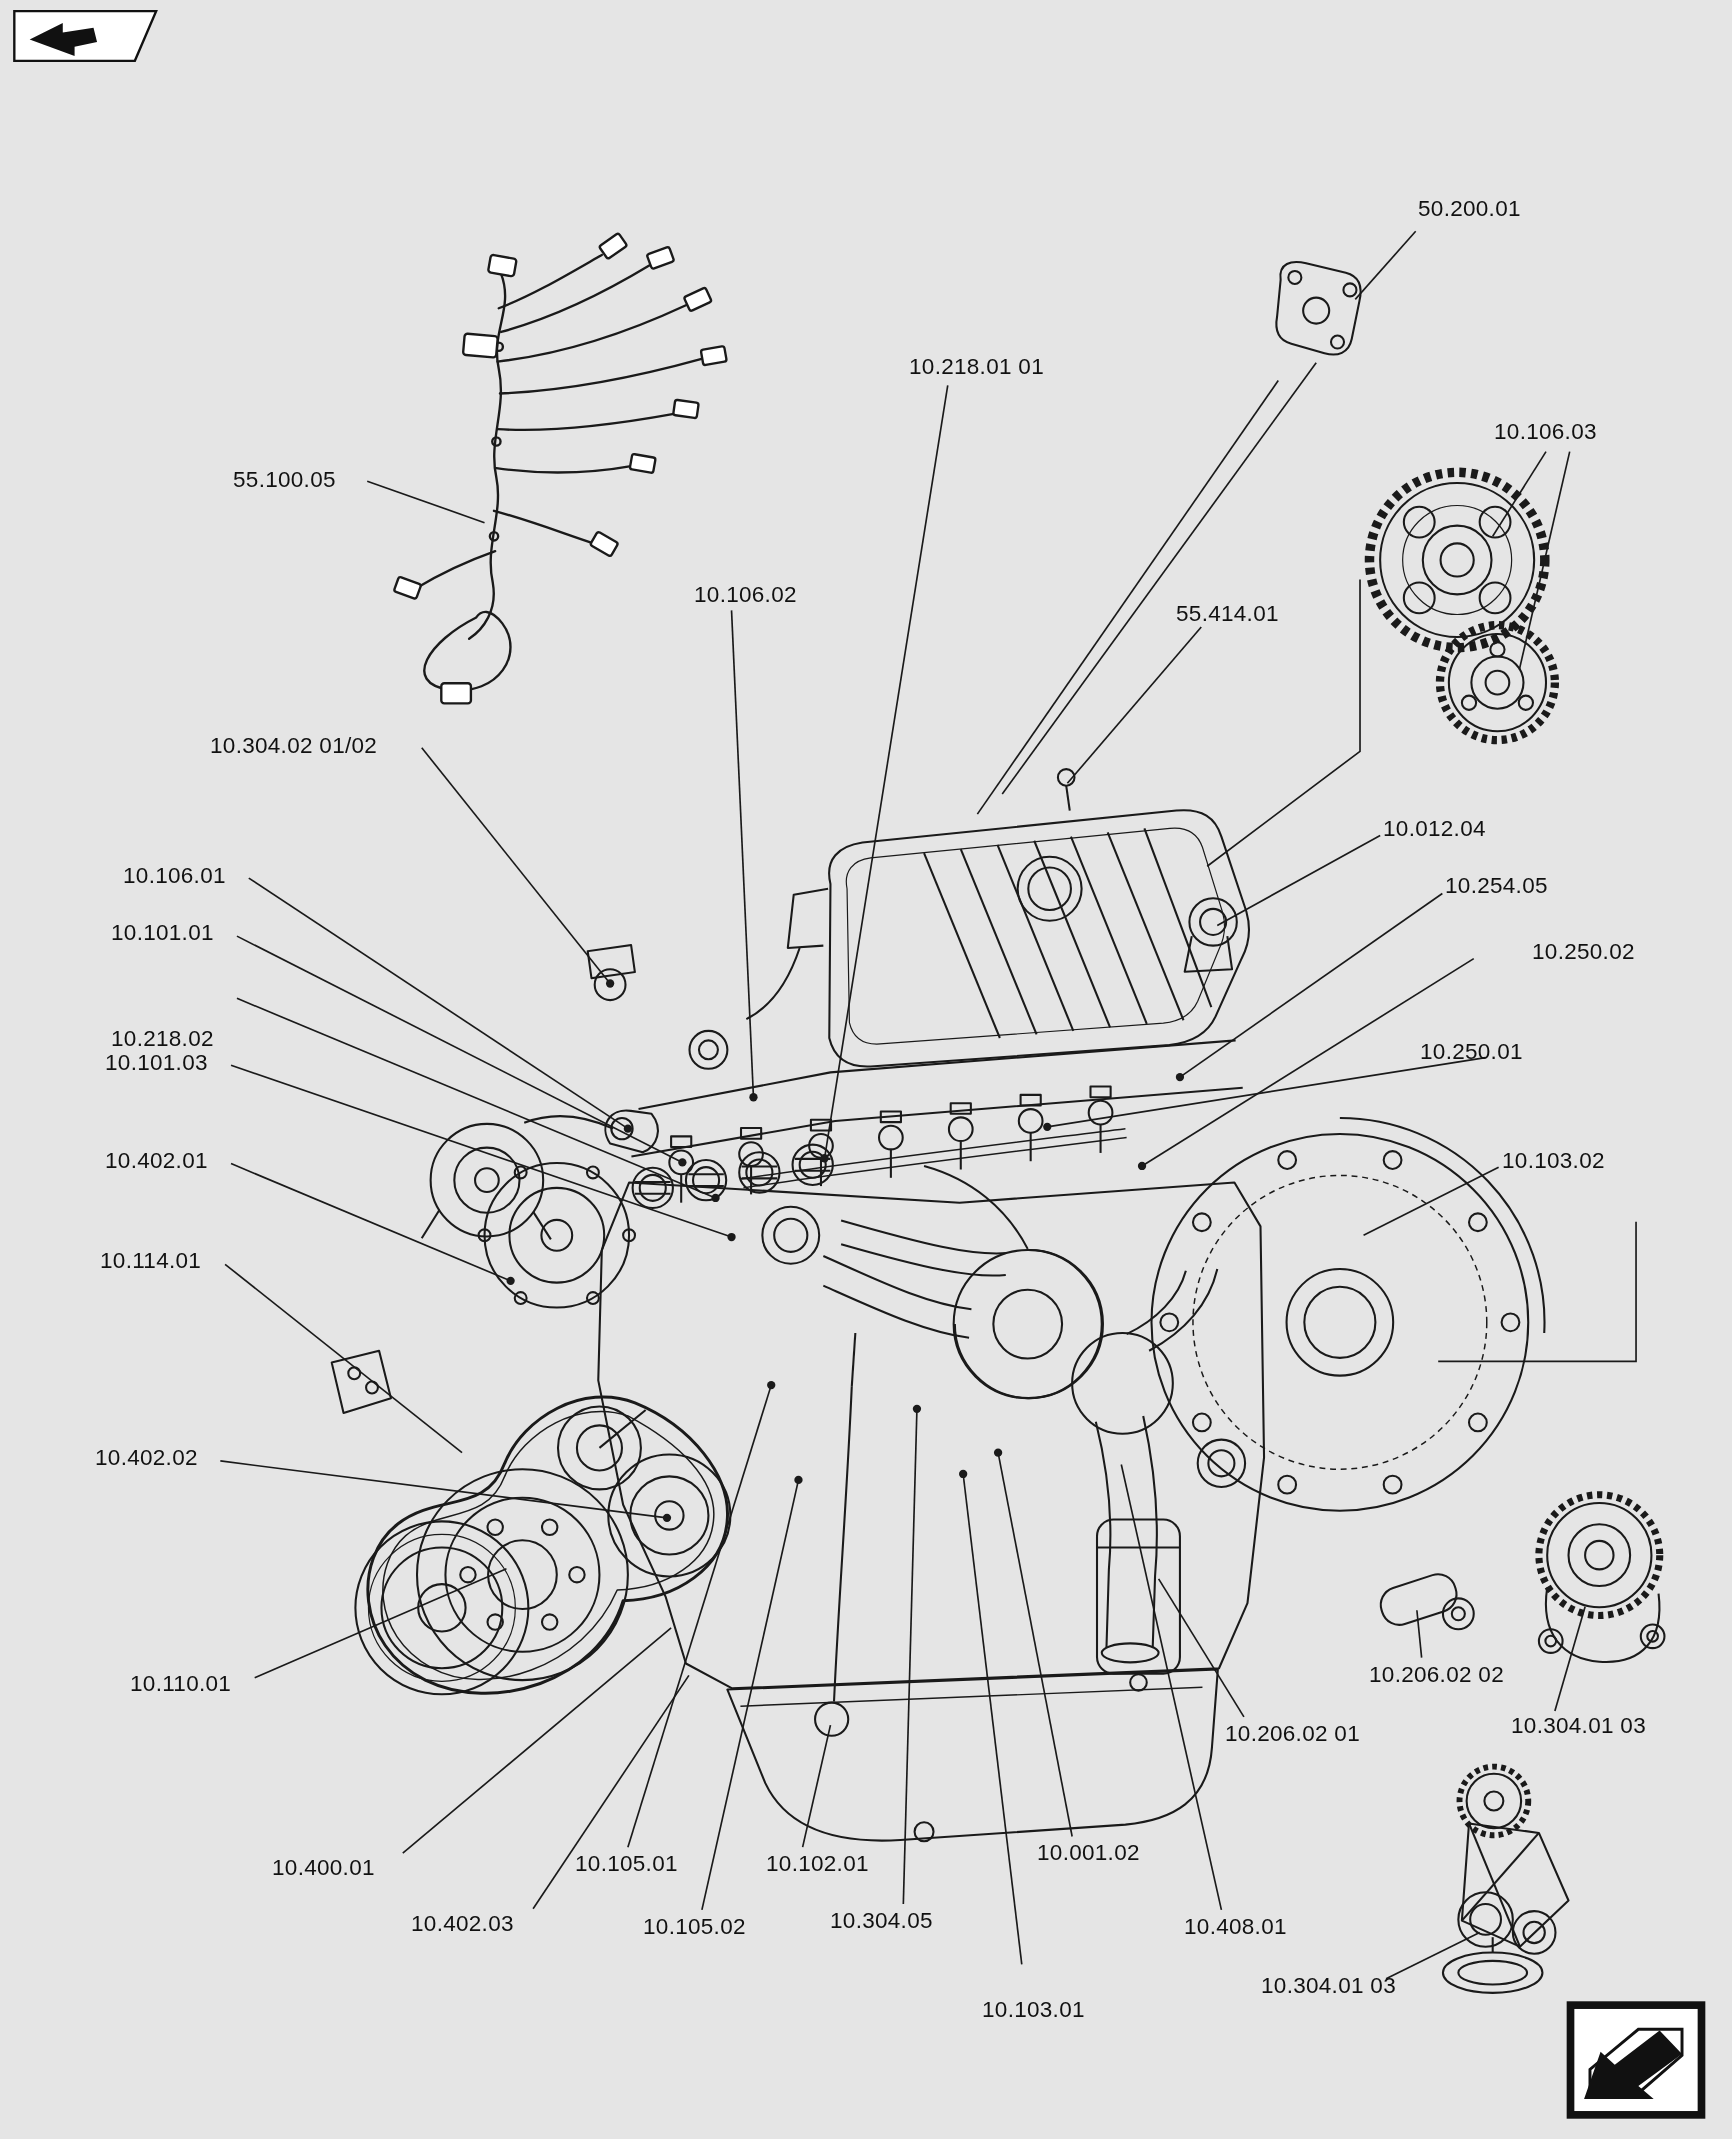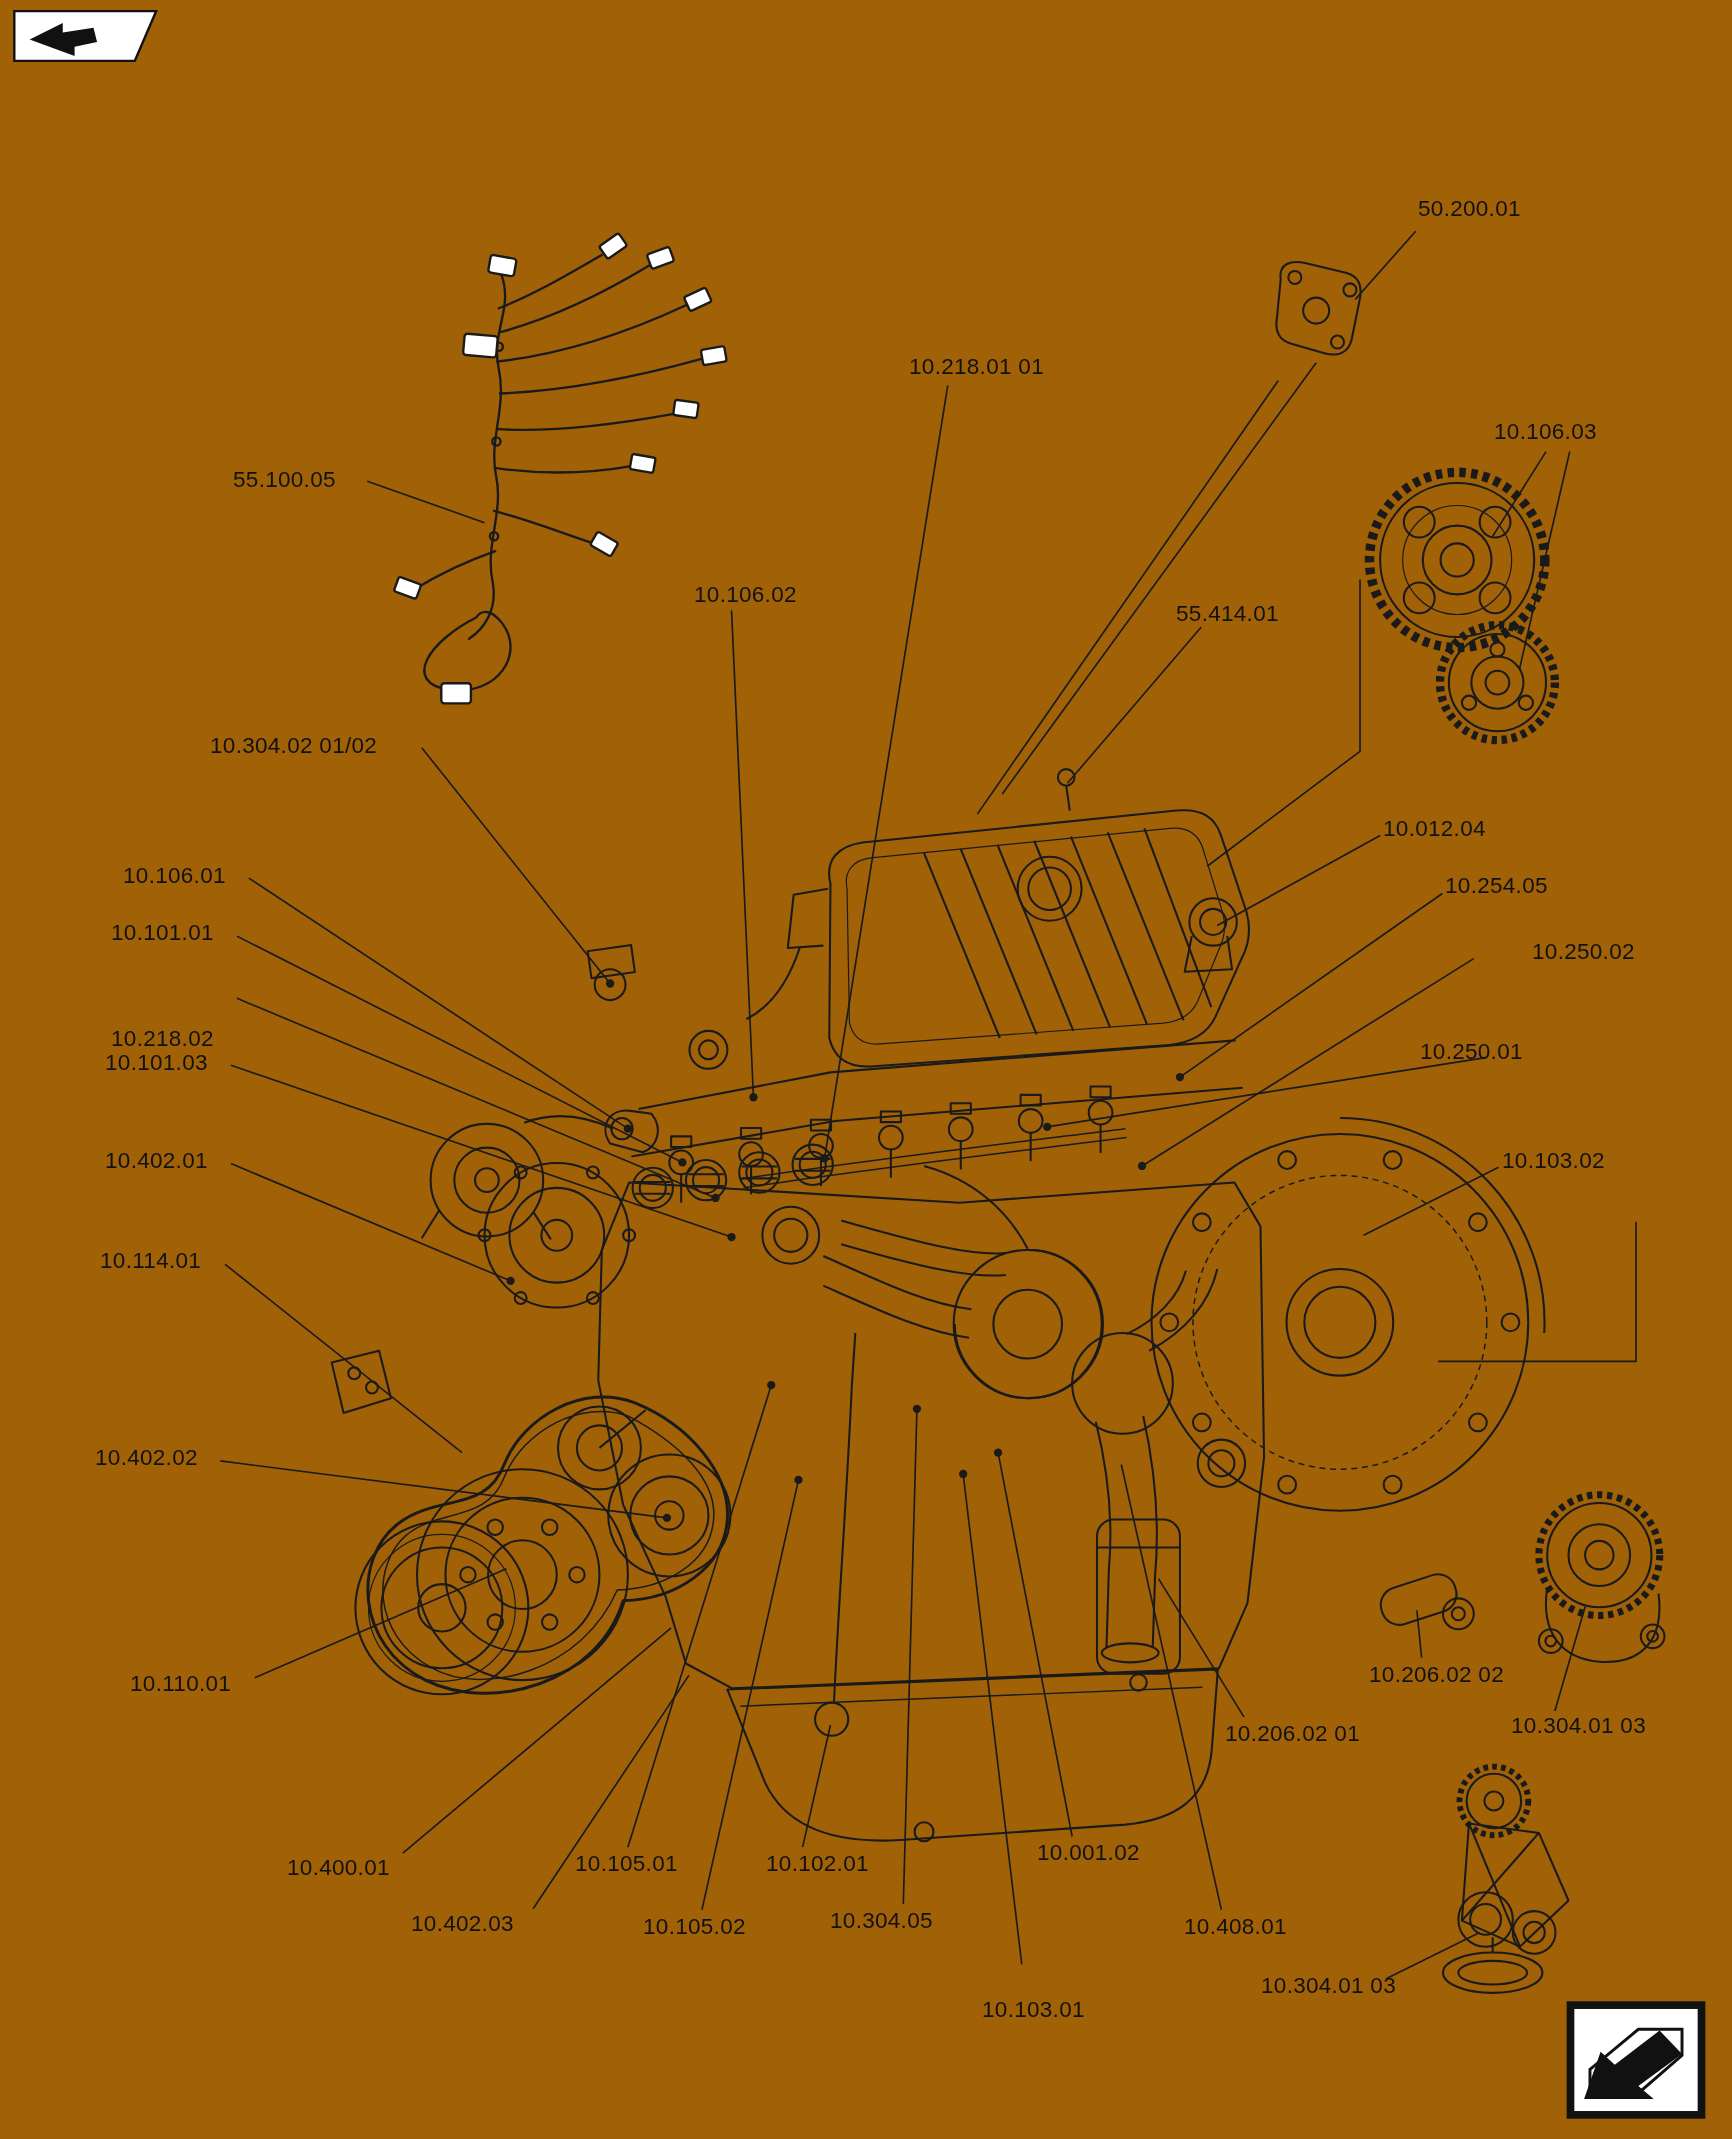--- a/index.html
+++ b/index.html
@@ -4,21 +4,21 @@
 <style>
   * { margin:0; padding:0; box-sizing:border-box; }
   html,body { background:#ffffff; }
   body {
     width:1732px; height:2140px;
     font-family:"Liberation Sans", sans-serif;
     color:#111;
   }
   .canvas {
     position:relative; width:1732px; height:2140px;
-    background:#a16207; overflow:hidden;
+    background:#e5e5e5; overflow:hidden;
   }
   svg.drawing { position:absolute; left:0; top:0; }
   .label {
     position:absolute;
     font-size:22.5px;
     line-height:26px;
     letter-spacing:0.3px;
     white-space:nowrap;
     color:#111;
   }
@@ -378,21 +378,21 @@
   <div class="label" style="left:1420px; top:1039px">10.250.01</div>
   <div class="label" style="left:105px;  top:1050px">10.101.03</div>
   <div class="label" style="left:105px;  top:1148px">10.402.01</div>
   <div class="label" style="left:1502px; top:1148px">10.103.02</div>
   <div class="label" style="left:100px;  top:1248px">10.114.01</div>
   <div class="label" style="left:95px;  top:1445px">10.402.02</div>
   <div class="label" style="left:130px;  top:1671px">10.110.01</div>
   <div class="label" style="left:1369px; top:1662px">10.206.02 02</div>
   <div class="label" style="left:1511px; top:1713px">10.304.01 03</div>
   <div class="label" style="left:1225px; top:1721px">10.206.02 01</div>
-  <div class="label" style="left:287px;  top:1855px">10.400.01</div>
+  <div class="label" style="left:272px;  top:1855px">10.400.01</div>
   <div class="label" style="left:575px;  top:1851px">10.105.01</div>
   <div class="label" style="left:766px; top:1851px">10.102.01</div>
   <div class="label" style="left:1037px; top:1840px">10.001.02</div>
   <div class="label" style="left:411px;  top:1911px">10.402.03</div>
   <div class="label" style="left:643px; top:1914px">10.105.02</div>
   <div class="label" style="left:830px; top:1908px">10.304.05</div>
   <div class="label" style="left:1184px; top:1914px">10.408.01</div>
   <div class="label" style="left:982px; top:1997px">10.103.01</div>
   <div class="label" style="left:1261px; top:1973px">10.304.01 03</div>
 

